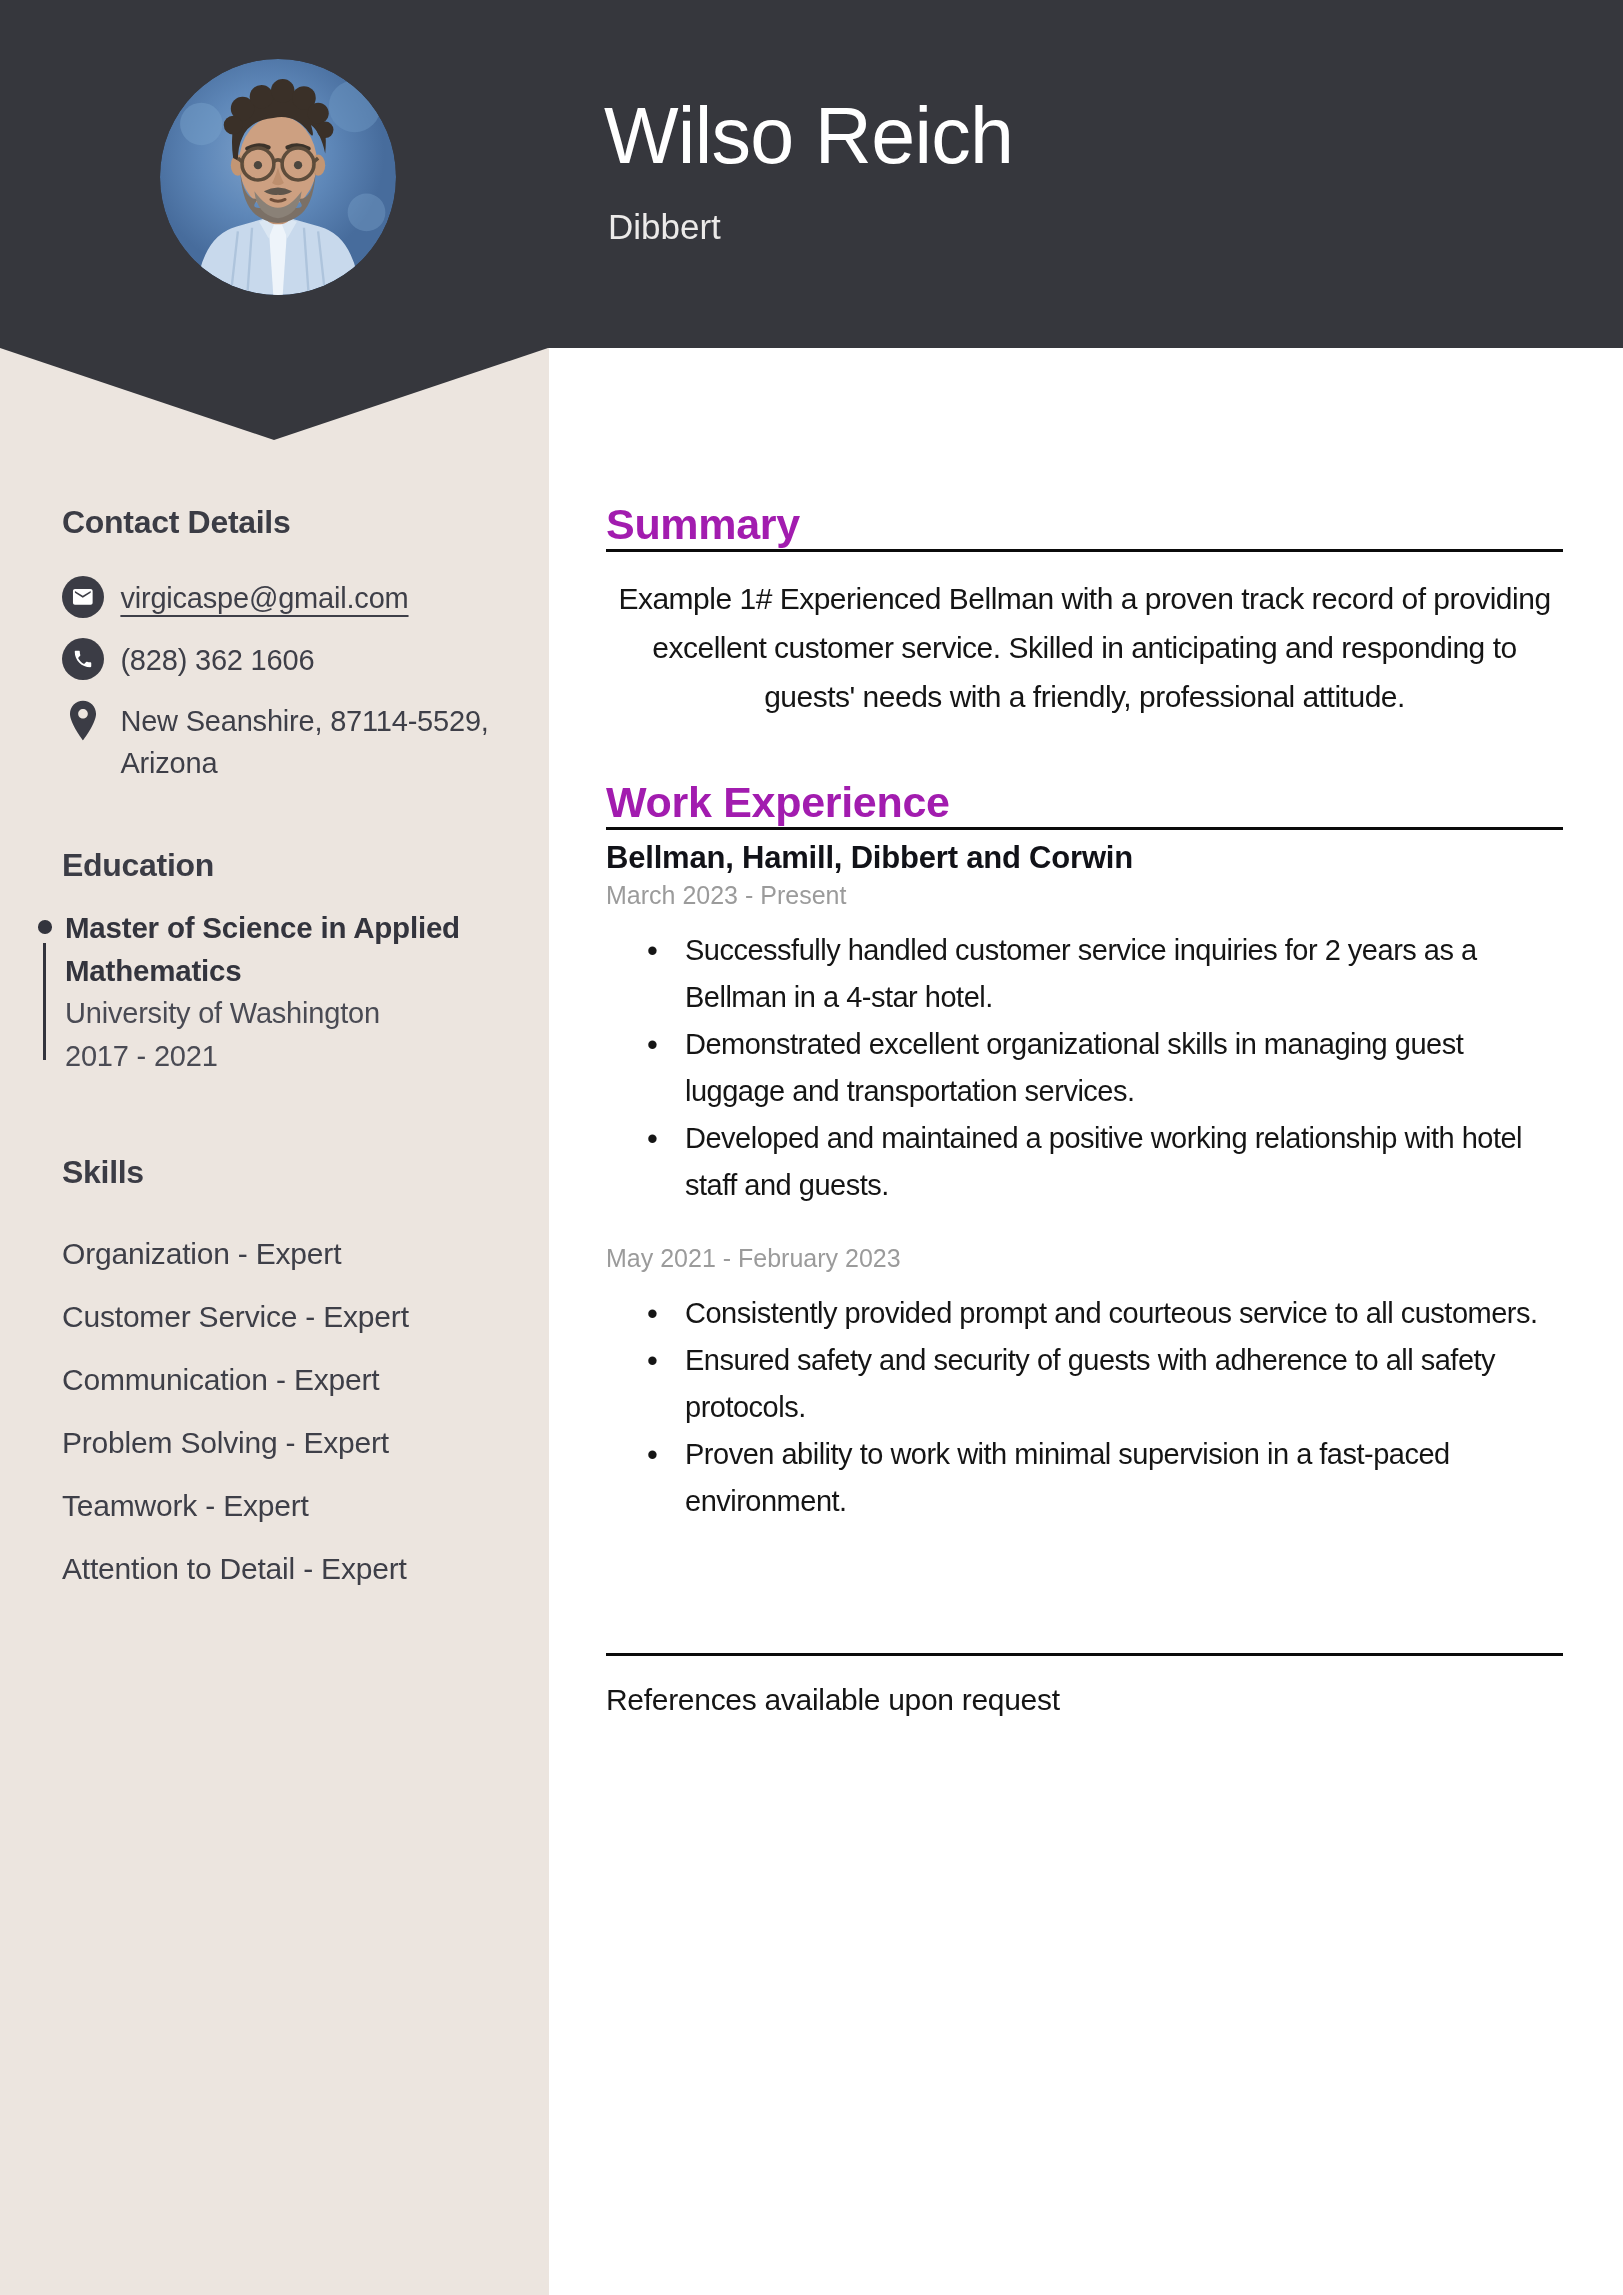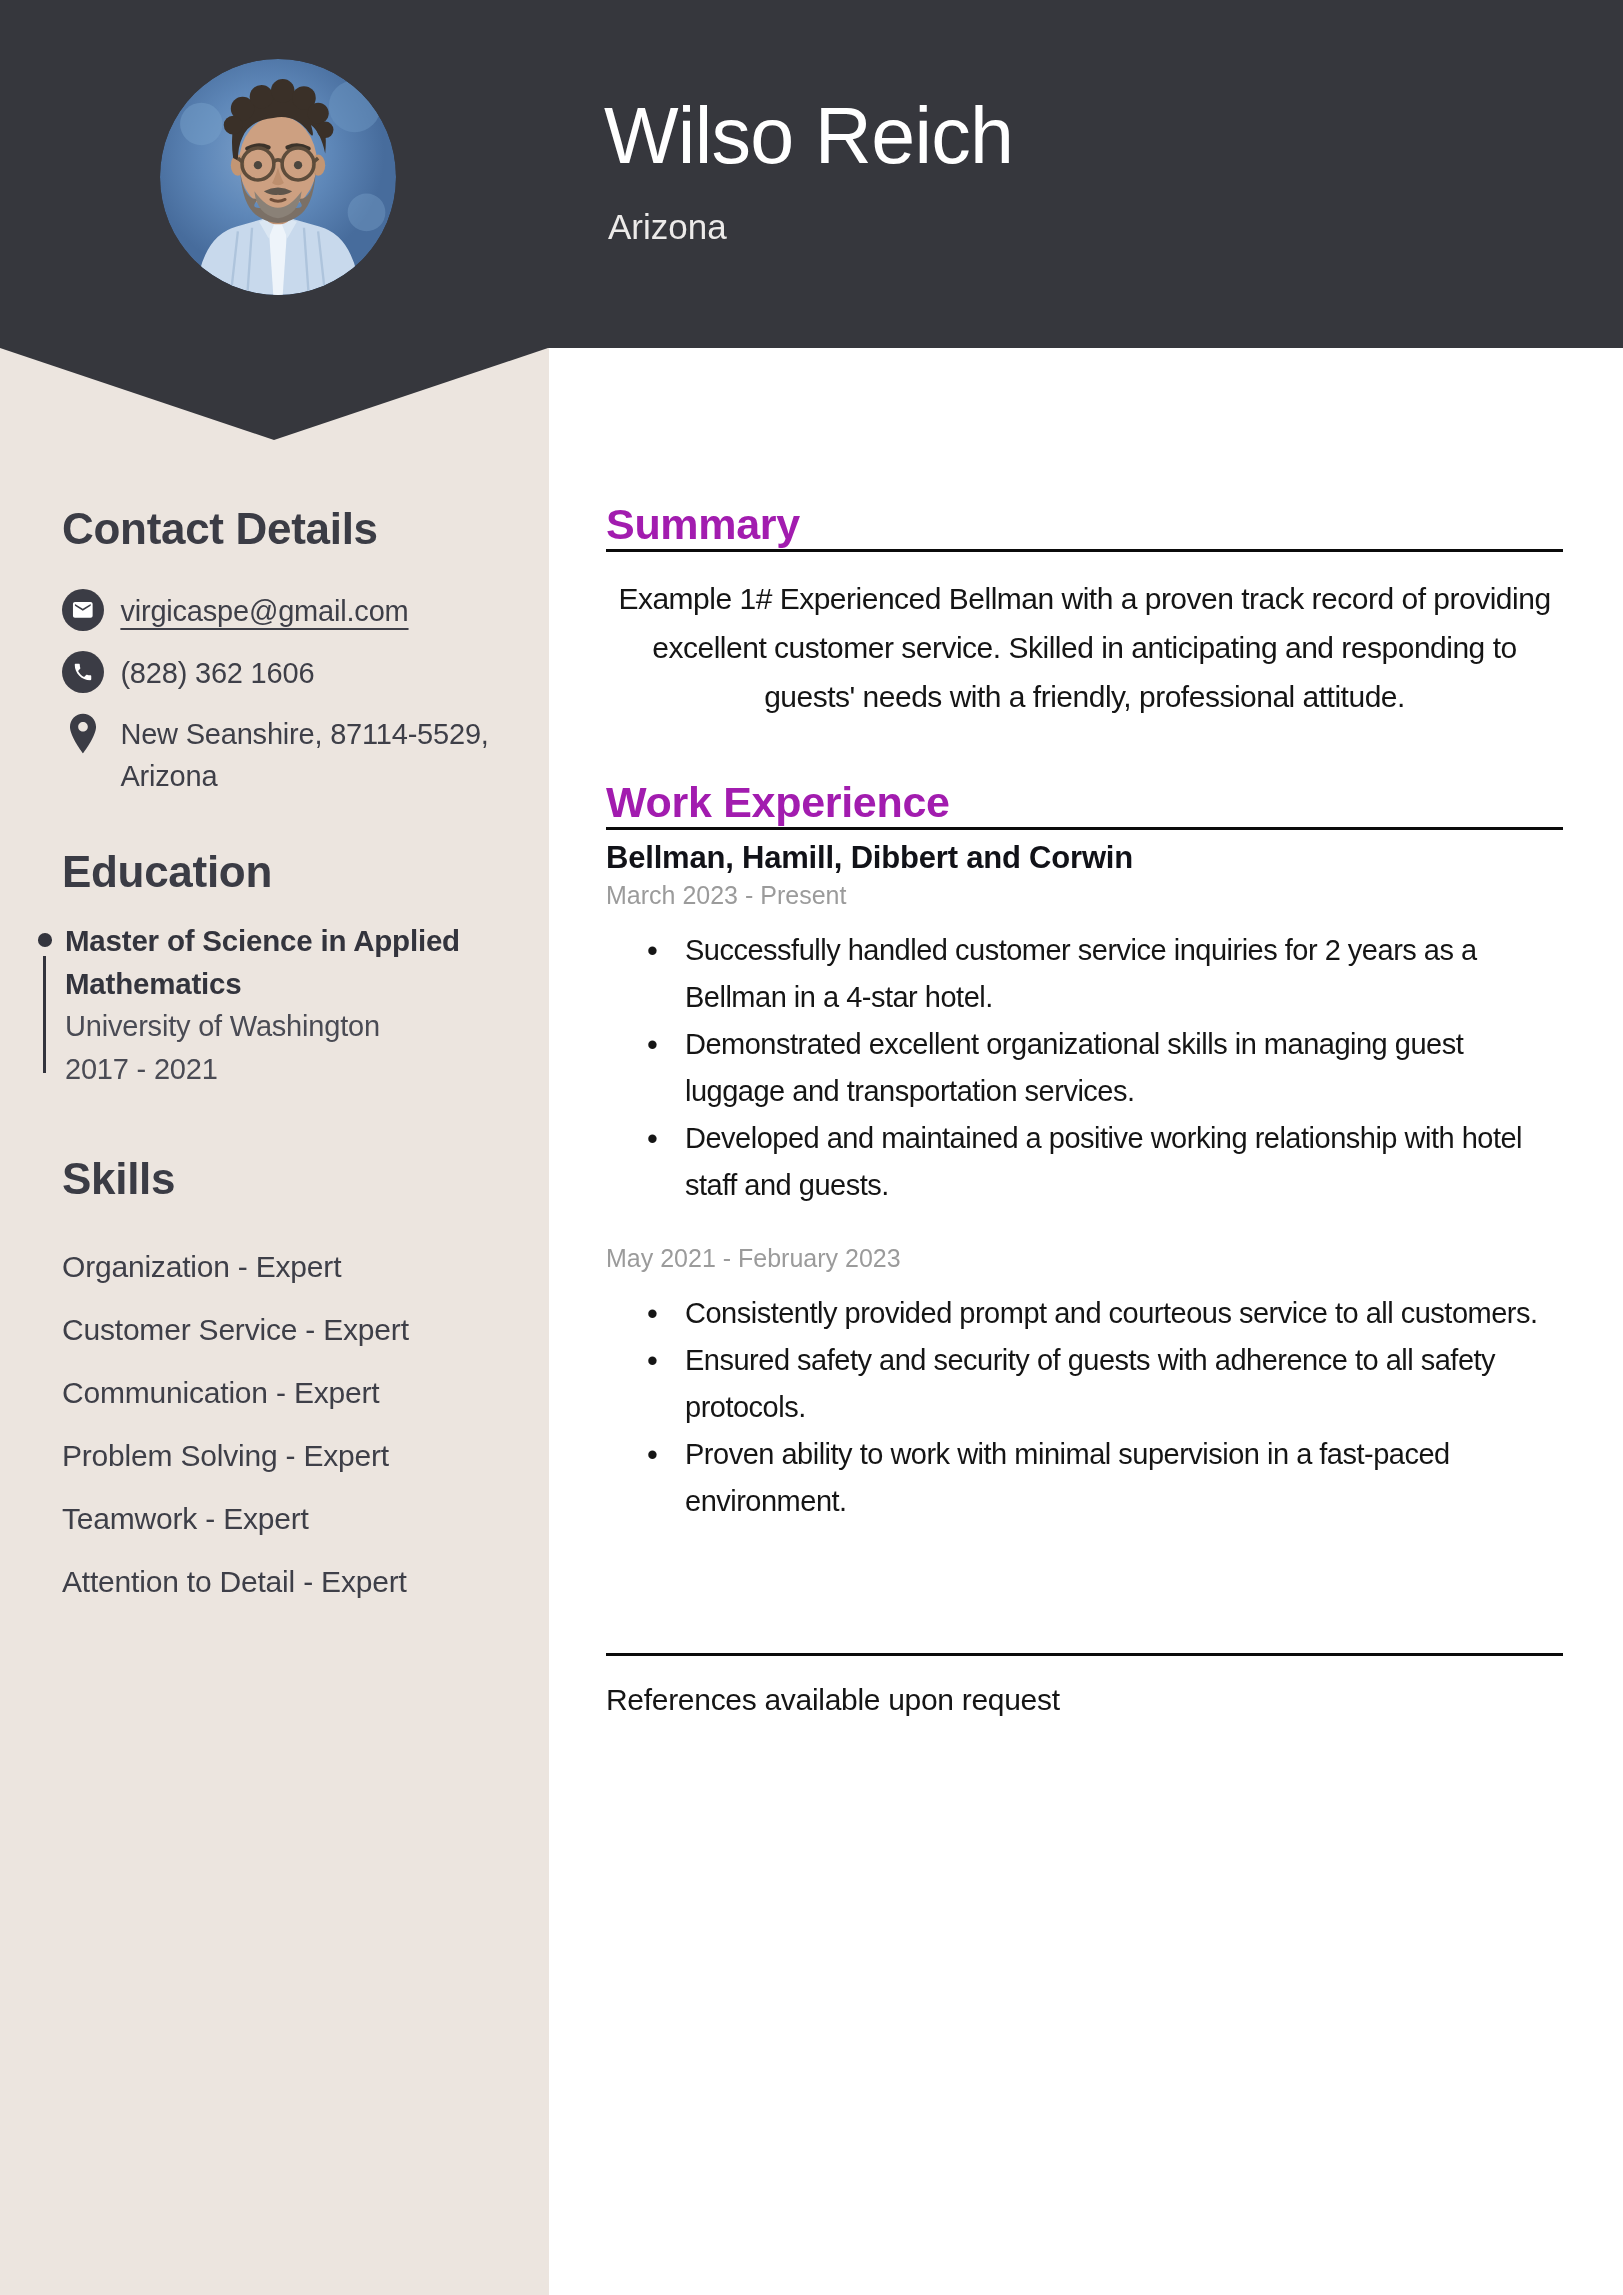--- a/index.html
+++ b/index.html
@@ -15,21 +15,21 @@
              border-top:92px solid #36373D; }
 
   
   .photo-wrap { position:absolute; left:160px; top:59px; width:236px; height:236px;
                 border-radius:50%; overflow:hidden; }
   .name { position:absolute; left:604px; top:90px; font-size:79px; line-height:92px;
           color:#FFFFFF; font-weight:400; letter-spacing:-0.7px; }
   .job-title { position:absolute; left:608px; top:207px; font-size:35px; color:#ECEAE9; font-weight:400; }
 
   
-  .s-heading { font-size:44px; font-weight:700; color:#3B3C45; letter-spacing:-0.3px; }
+  .s-heading { font-size:32px; font-weight:700; color:#3B3C45; letter-spacing:-0.3px; }
   .contact-section { position:absolute; left:62px; top:504px; width:458px; }
   .contact-rows { margin-top:35px; }
   .contact-row { display:flex; align-items:flex-start; margin-bottom:18.3px; }
   .icon-badge { width:42px; height:42px; border-radius:50%; background:#3B3C45; flex:0 0 42px;
                 display:flex; align-items:center; justify-content:center; }
   .icon-plain { width:42px; height:46px; flex:0 0 42px; display:flex; justify-content:center; }
   .contact-text { margin-left:16.4px; font-size:29px; line-height:42px; color:#3E3F48;
                   padding-top:1.3px; letter-spacing:-0.2px; }
   .contact-link { color:#3E3F48; text-decoration:underline; text-decoration-thickness:2px;
                   text-underline-offset:6.5px; }
@@ -133,21 +133,21 @@
 
         <path d="M68 96 Q70 126 84 134 Q100 144 116 134 Q130 126 132 96 Q128 122 116 118 Q126 128 112 126 Q100 132 88 126 Q74 128 84 118 Q72 122 68 96 Z" fill="#7b7066"></path>
         <path d="M80 112 Q100 140 120 112 Q118 132 100 135 Q82 132 80 112 Z" fill="#8a8177"></path>
 
         <path d="M88 112 Q100 106 112 112 Q106 116 100 115 Q94 116 88 112 Z" fill="#5f554b"></path>
         <path d="M94 119 Q100 122 106 119" stroke="#6e4e3a" stroke-width="2.5" fill="none" stroke-linecap="round"></path>
       </g>
     </svg>
   </div>
   <div class="name">Wilso Reich</div>
-  <div class="job-title">Arizona</div>
+  <div class="job-title">Dibbert</div>
 
   <div class="contact-section">
     <div class="s-heading">Contact Details</div>
     <div class="contact-rows">
 
       <div class="contact-row">
         <div class="icon-badge">
           <svg width="23.6" height="23.6" viewBox="0 0 24 24">
               <path fill="#ffffff" d="M20 4H4c-1.1 0-2 .9-2 2v12c0 1.1.9 2 2 2h16c1.1 0 2-.9 2-2V6c0-1.1-.9-2-2-2zm0 4-8 5-8-5V6l8 5 8-5v2z"></path>
             </svg>

